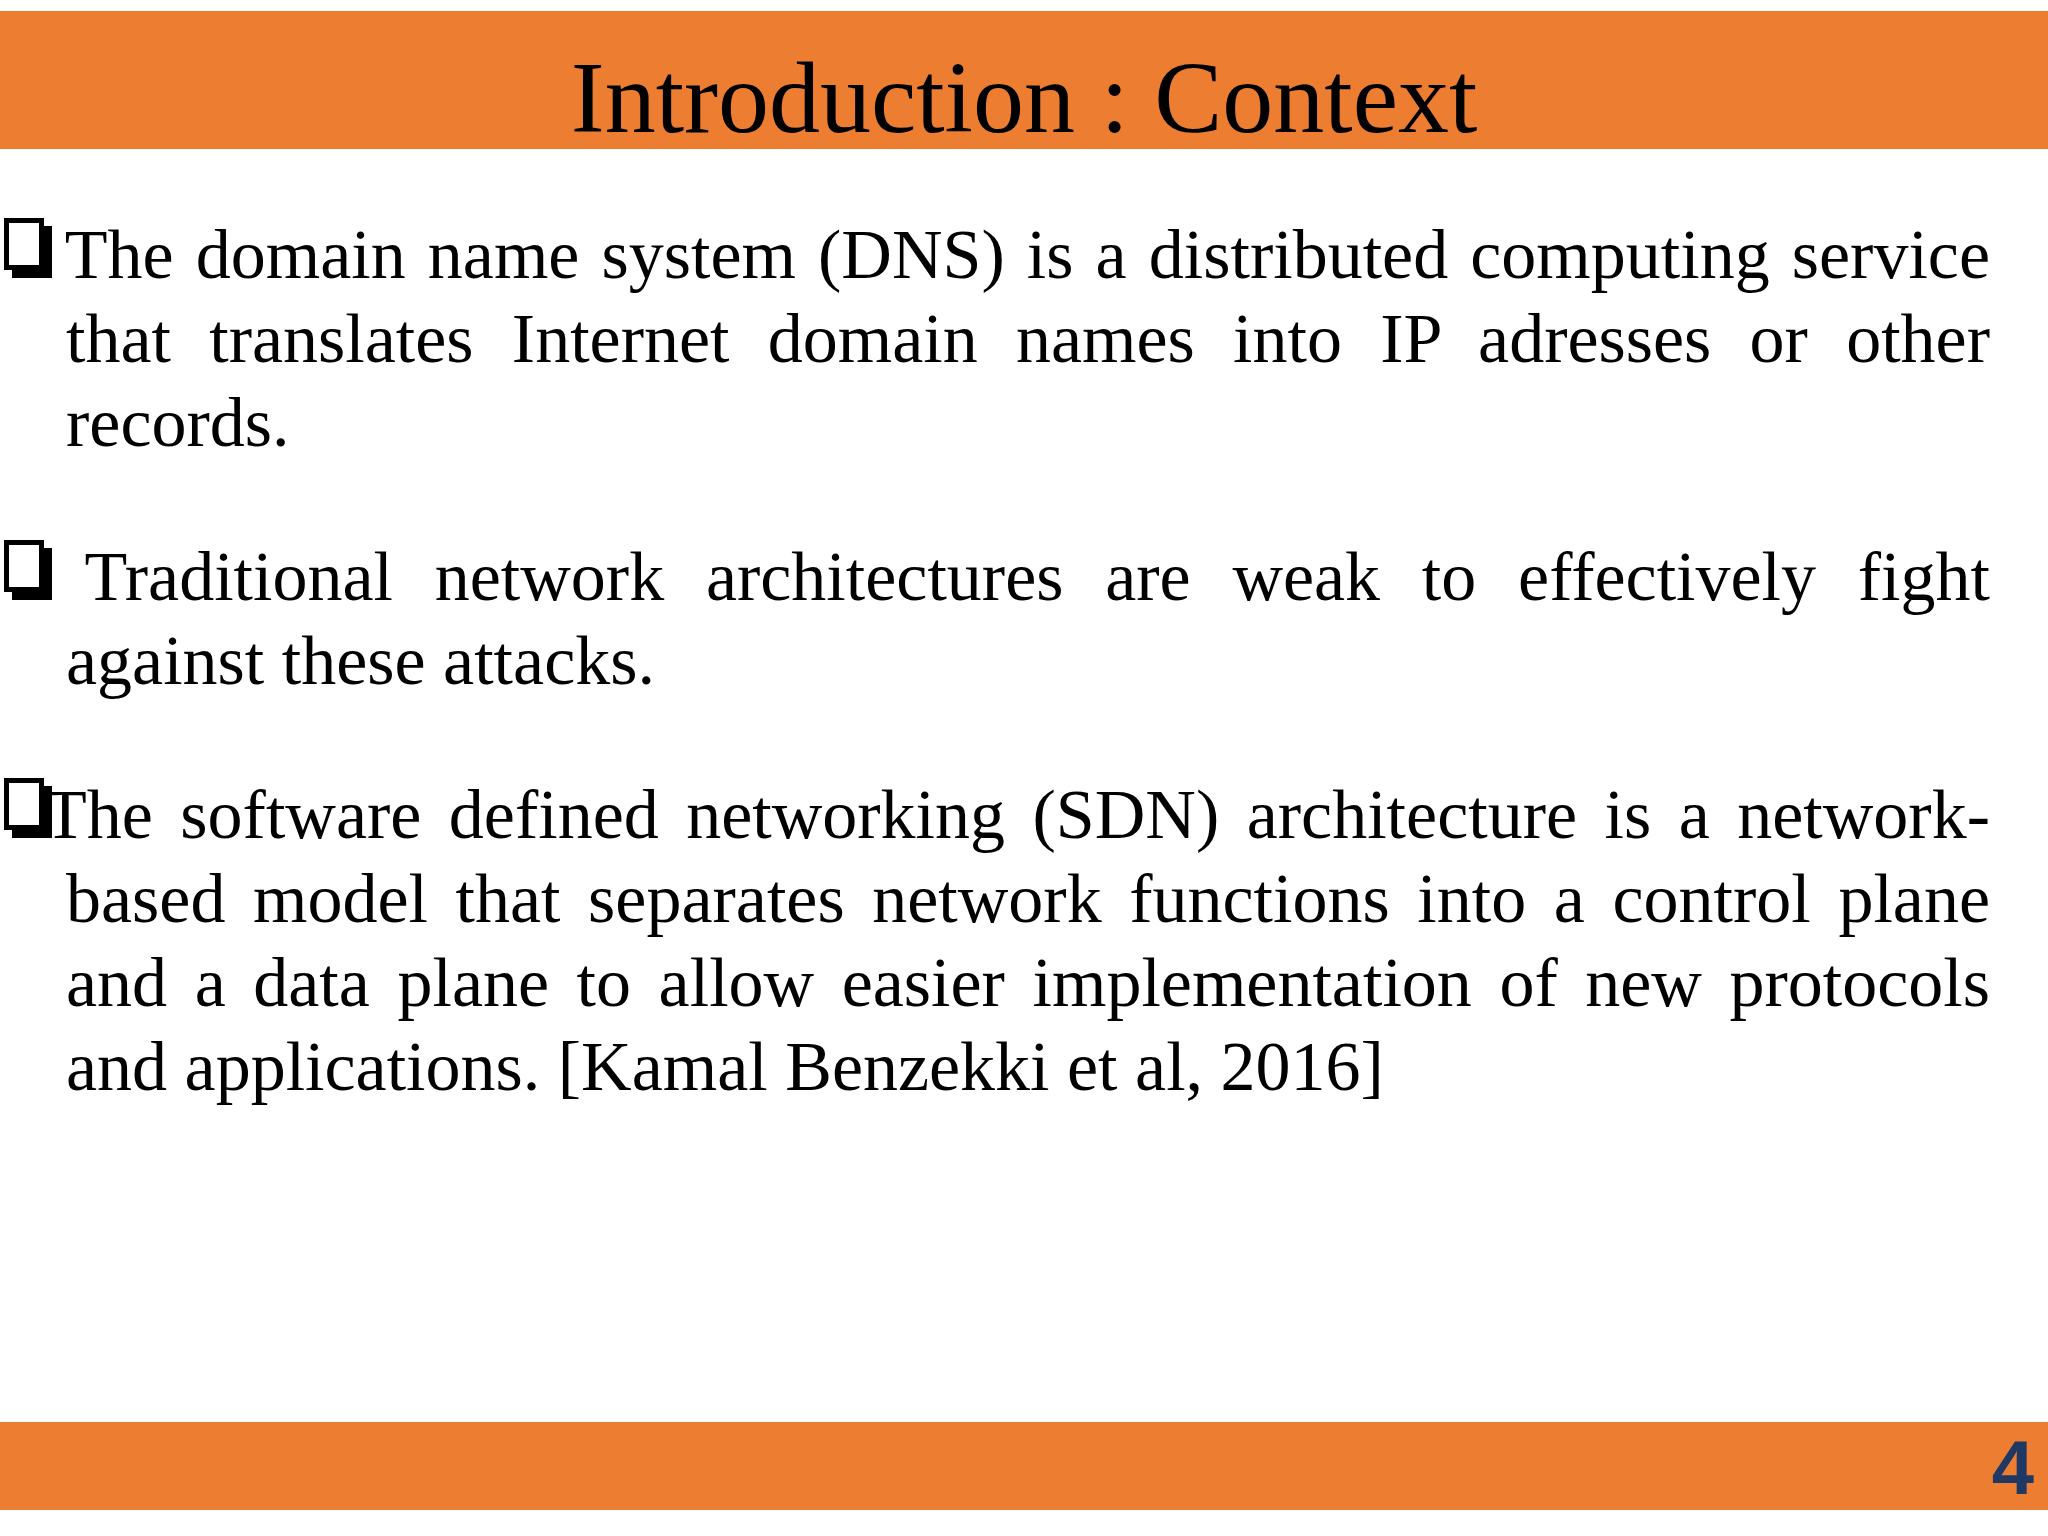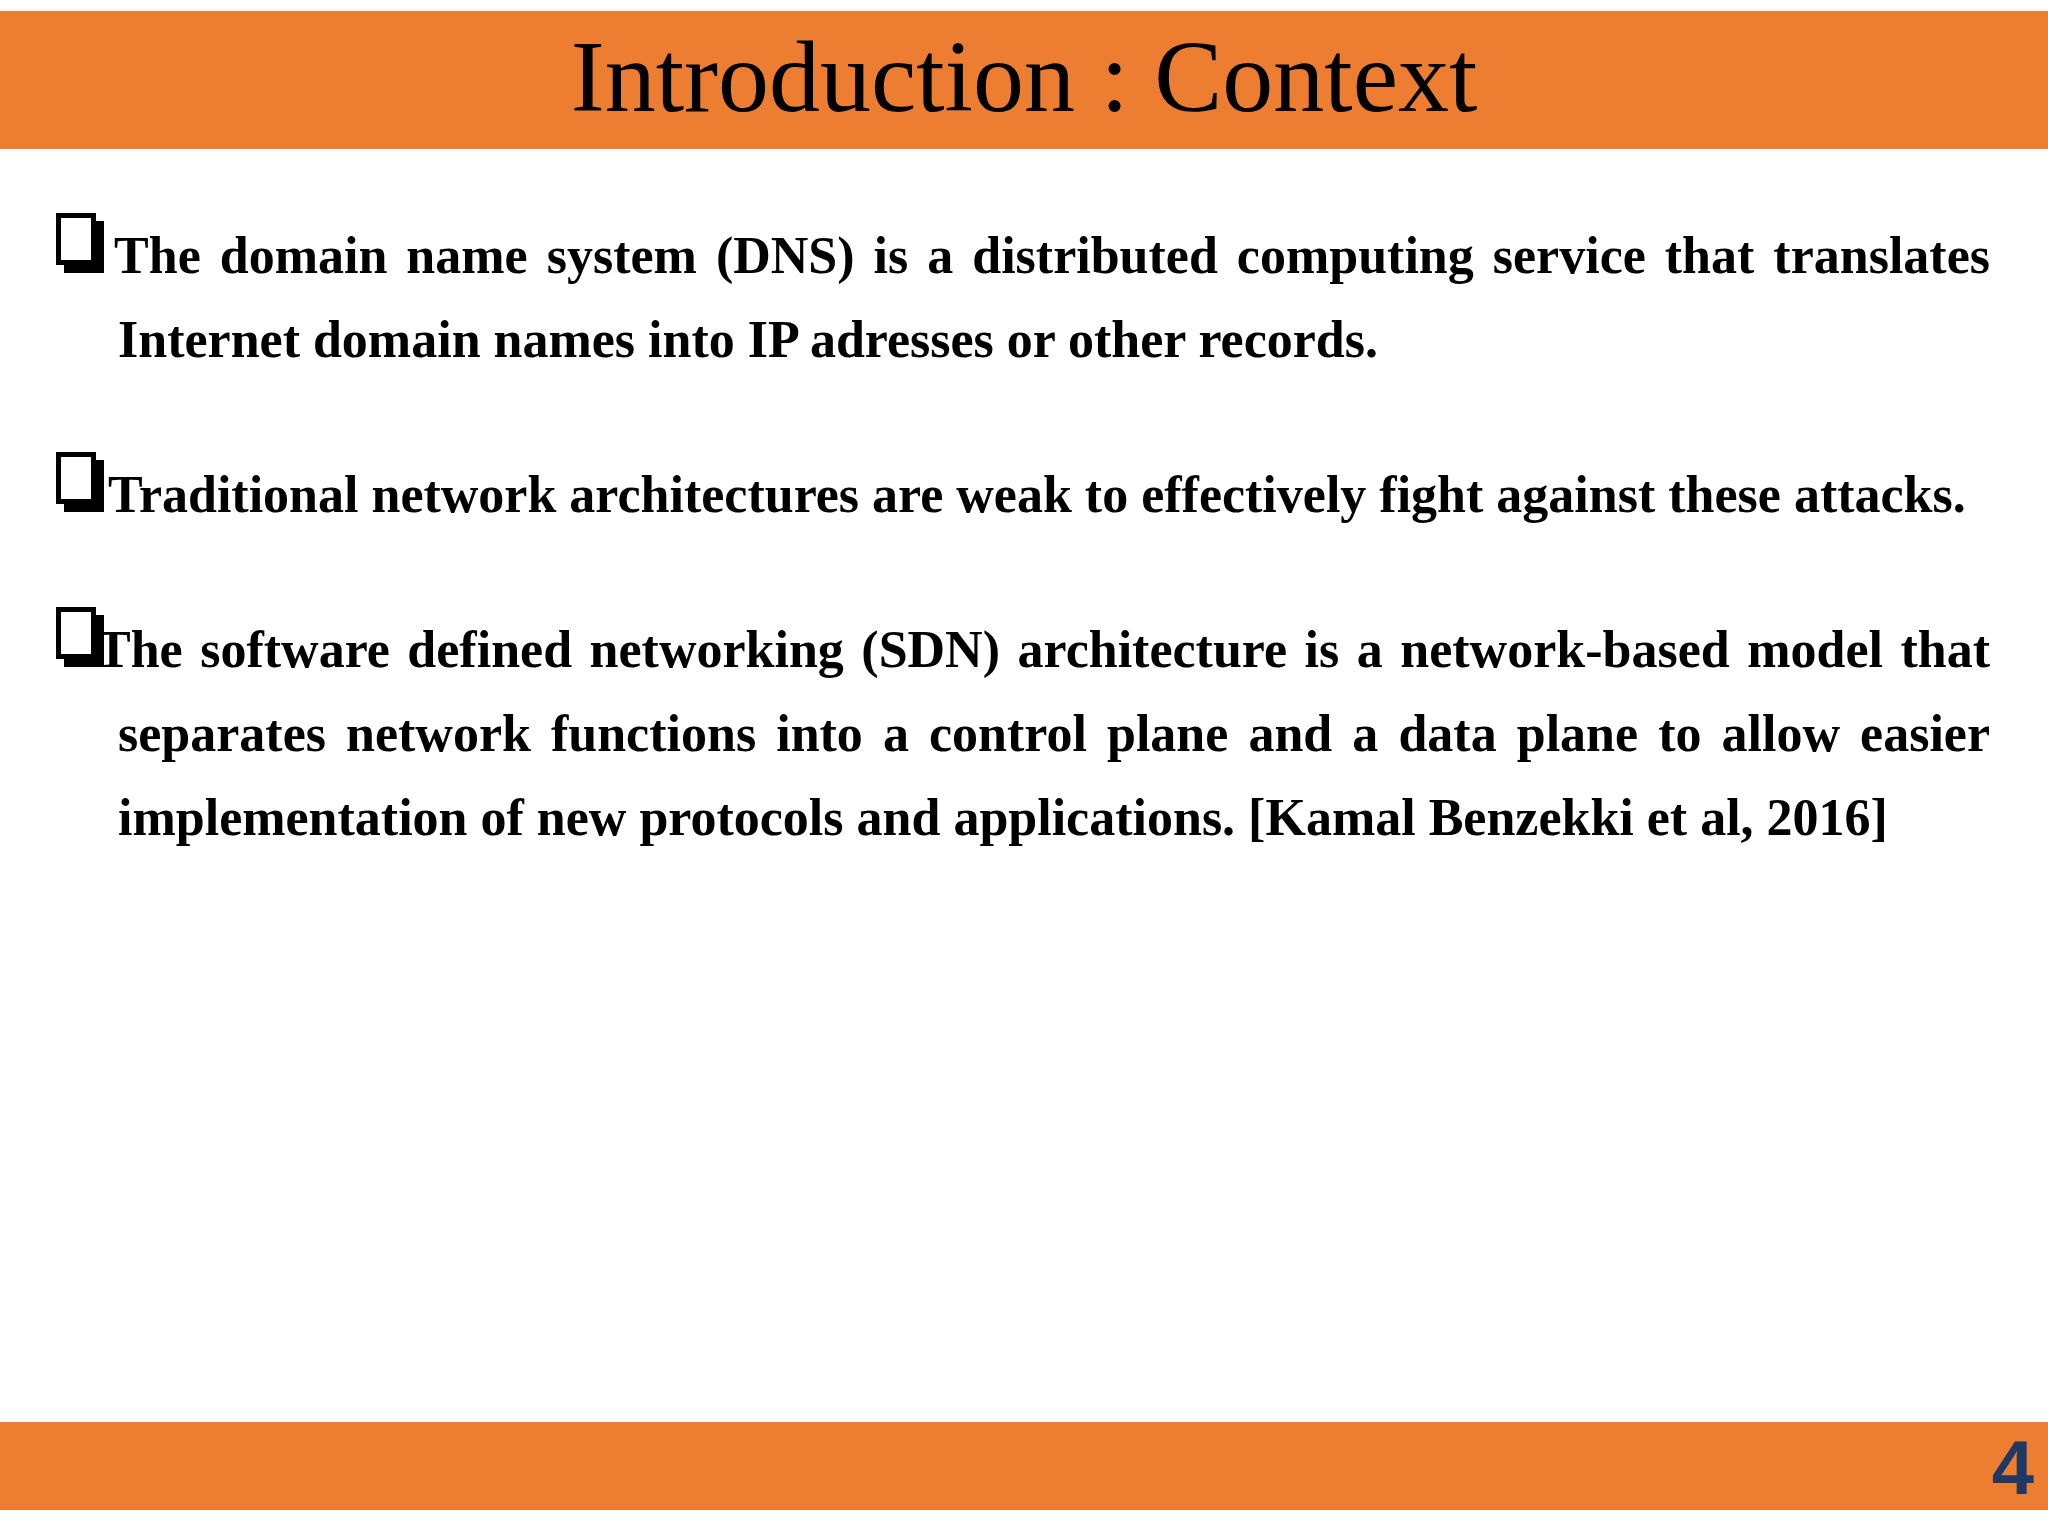--- a/index.html
+++ b/index.html
@@ -11,43 +11,42 @@
     font-family: "Liberation Serif", "DejaVu Serif", serif;
     color: #000000;
     overflow: hidden;
   }
   .header-bar {
     position: absolute;
     top: 11px; left: 0; right: 0;
     height: 138px;
     background: var(--accent, #ED7D31);
     display: flex;
-    align-items: center;
+    align-items: flex-end;
     justify-content: center;
   }
   .slide-title {
     font-size: 102px;
     line-height: 1;
     color: #000000;
     white-space: nowrap;
     margin-top: -6px;
   }
   .content {
     position: absolute;
     top: 149px; left: 0; right: 0;
     padding-top: 64px;
   }
   .bullet-item {
-    font-size: 52px;
+    font-size: 70px;
     line-height: 84px;
     text-align: justify;
-    padding-left: 118px;
+    padding-left: 66px;
     margin: 0 58px 70px 0;
     text-indent: -62px;
-    font-weight: bold;
   }
   .bullet-item:last-child { margin-bottom: 16px; }
   .checkbox-icon {
     display: inline-block;
     box-sizing: border-box;
     width: 40px;
     height: 52px;
     border: 5px solid #000000;
     background: #ffffff;
     box-shadow: 8px 8px 0 0 #000000;

